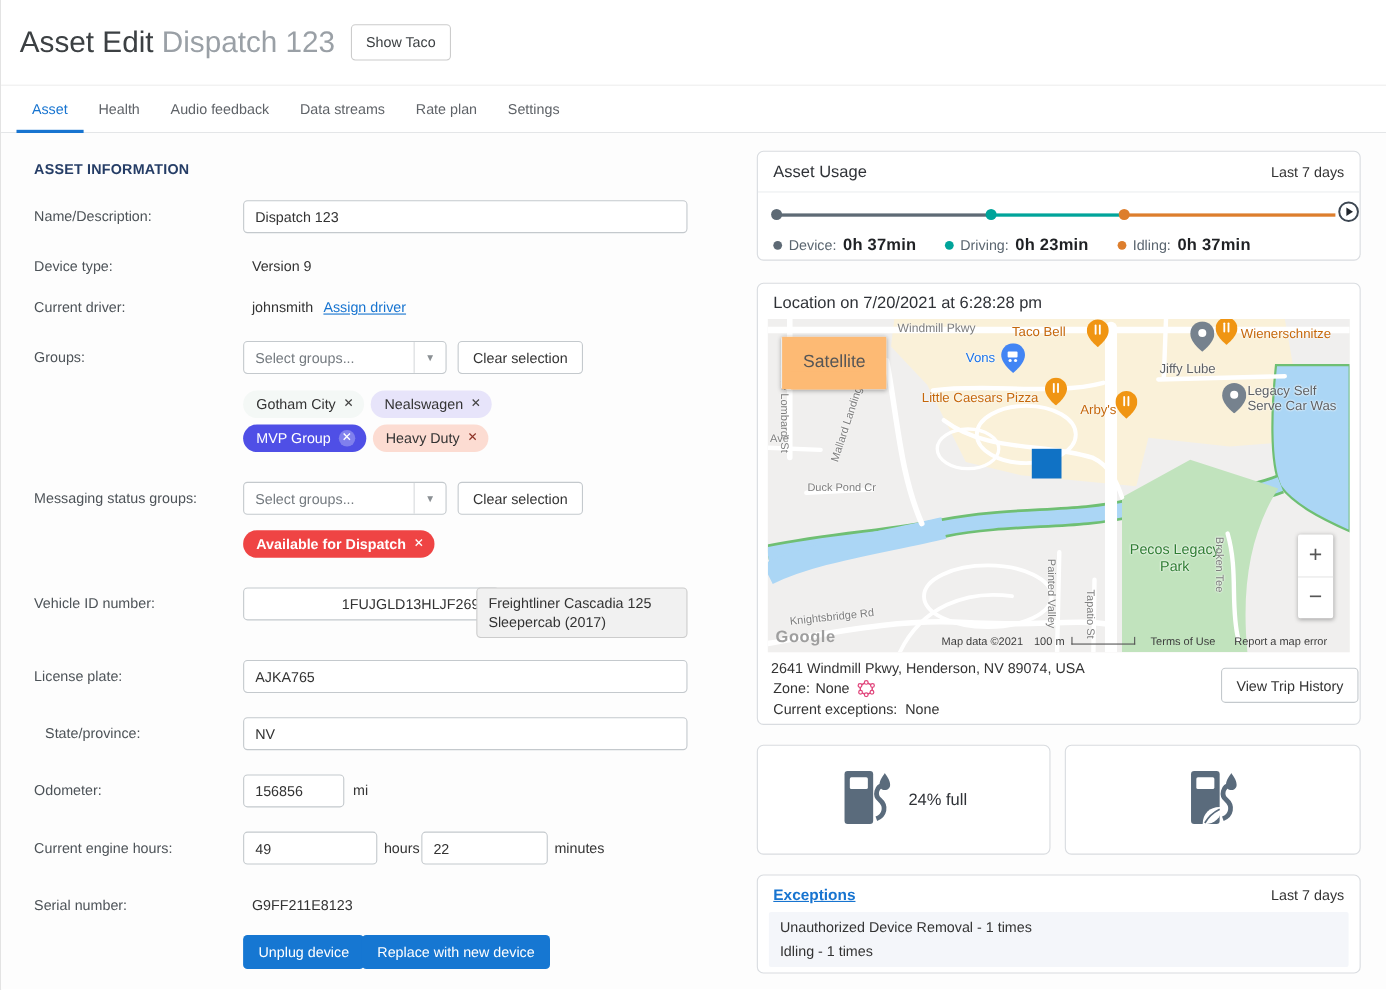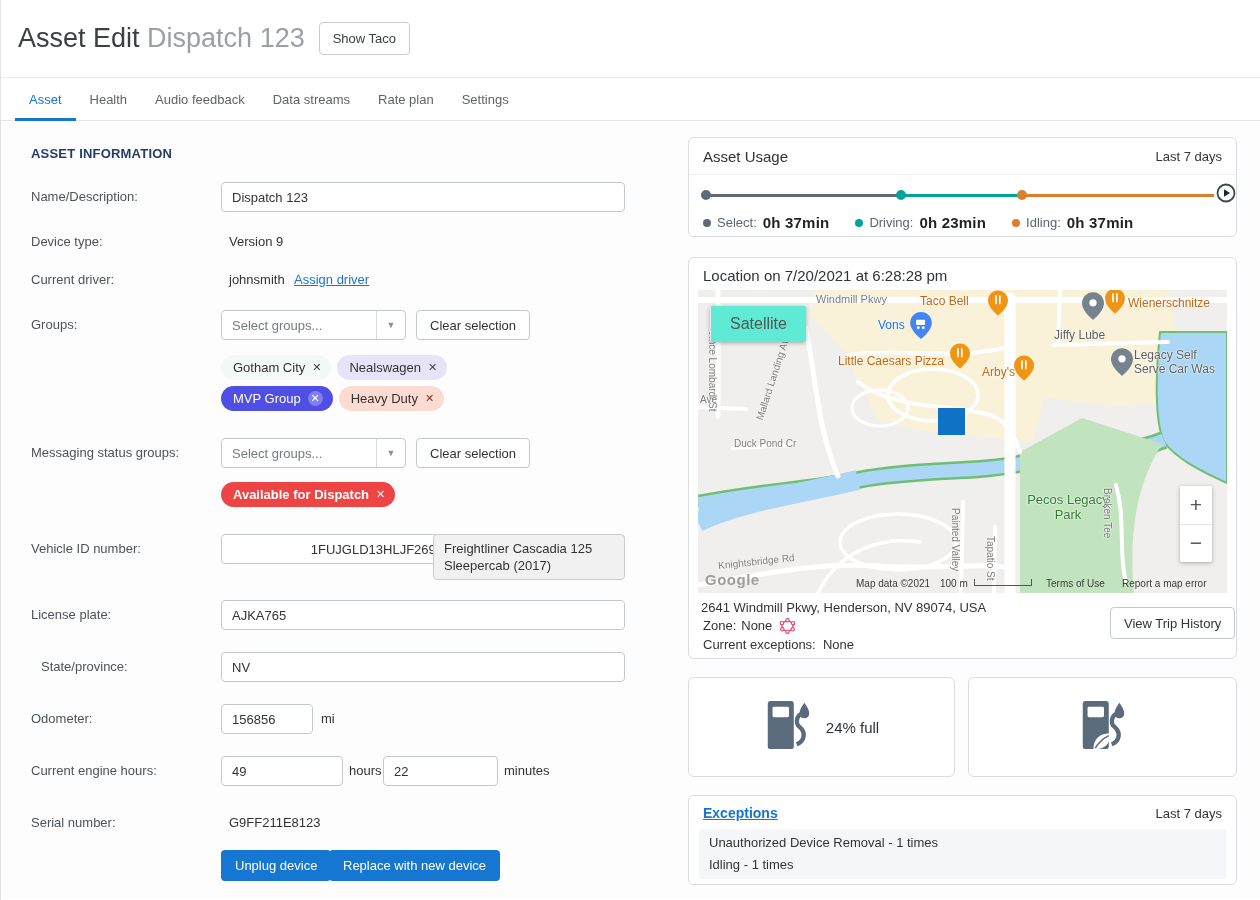--- a/index.html
+++ b/index.html
@@ -70,21 +70,21 @@
   
   .map { position:absolute; left:9px; top:32px; width:529px; height:303px; overflow:hidden; background:#f0efee; }
   .map svg.base { position:absolute; left:0; top:0; }
   .mlabel { position:absolute; font-size:11px; color:#7d7d7d; white-space:nowrap; text-shadow:0 0 2px #fff,0 0 2px #fff; }
   .mlabel.poi-orange { color:#c5670b; font-size:12px; }
   .mlabel.poi-gray { color:#5d6064; font-size:12px; }
   .mlabel.poi-blue { color:#1a73e8; font-size:12px; }
   .mlabel.park { color:#2e7d32; font-size:13px; text-align:center; white-space:normal; width:104px; line-height:15px; }
   .mlabel.vert { writing-mode:vertical-rl; }
   .map-ctl { position:absolute; left:12px; top:16px; display:flex; box-shadow:0 1px 4px rgba(0,0,0,.3); border-radius:2px; overflow:hidden; }
-  .map-ctl .mbtn { background:#5eead4; height:36px; display:flex; align-items:center; justify-content:center; font-size:16px; cursor:pointer; }
+  .map-ctl .mbtn { background:#fdba74; height:48px; display:flex; align-items:center; justify-content:center; font-size:16px; cursor:pointer; }
   .map-ctl .mbtn.map { width:64px; font-weight:bold; color:#202124; }
   .map-ctl .mbtn.sat { width:96px; color:#565656; border-left:1px solid #ececec; }
   .zoomctl { position:absolute; left:482px; top:196px; width:32px; height:76px; background:#fff; box-shadow:0 1px 4px rgba(0,0,0,.3); border-radius:2px; display:flex; flex-direction:column; }
   .zoomctl div { flex:1; display:flex; align-items:center; justify-content:center; font-size:21px; color:#565656; cursor:pointer; }
   .zoomctl div:first-child { border-bottom:1px solid #e6e6e6; }
   .veh-marker { position:absolute; width:27px; height:27px; background:#1072c5; }
   .glogo { position:absolute; left:7px; top:281px; font-size:15px; font-weight:bold; color:#9e9e9e; letter-spacing:.5px; }
   .attr { position:absolute; font-size:10px; color:#3c3c3c; }
   .scalebar { position:absolute; width:58px; height:7px; border:1px solid #555; border-top:none; }
   .addr-line { font-size:13px; color:#333; line-height:18px; }
@@ -214,21 +214,21 @@
         <span class="usage-end">
         <svg width="20" height="20" viewBox="0 0 20 20">
             <circle cx="10" cy="10" r="8.5" fill="#fff" stroke="#3d4752" stroke-width="1.8"></circle>
             <polygon points="8,6.2 14,10 8,13.8" fill="#20262c"></polygon>
           </svg>
       </span>
     </div>
     <div class="legend">
         <span class="item">
           <span class="ldot" style="background: rgb(94, 106, 117);"></span>
-          <span class="lname">Select:</span>
+          <span class="lname">Device:</span>
           <span class="lval">0h 37min</span>
         </span>
         <span class="item">
           <span class="ldot" style="background: rgb(0, 164, 154);"></span>
           <span class="lname">Driving:</span>
           <span class="lval">0h 23min</span>
         </span>
         <span class="item">
           <span class="ldot" style="background: rgb(221, 126, 45);"></span>
           <span class="lname">Idling:</span>

